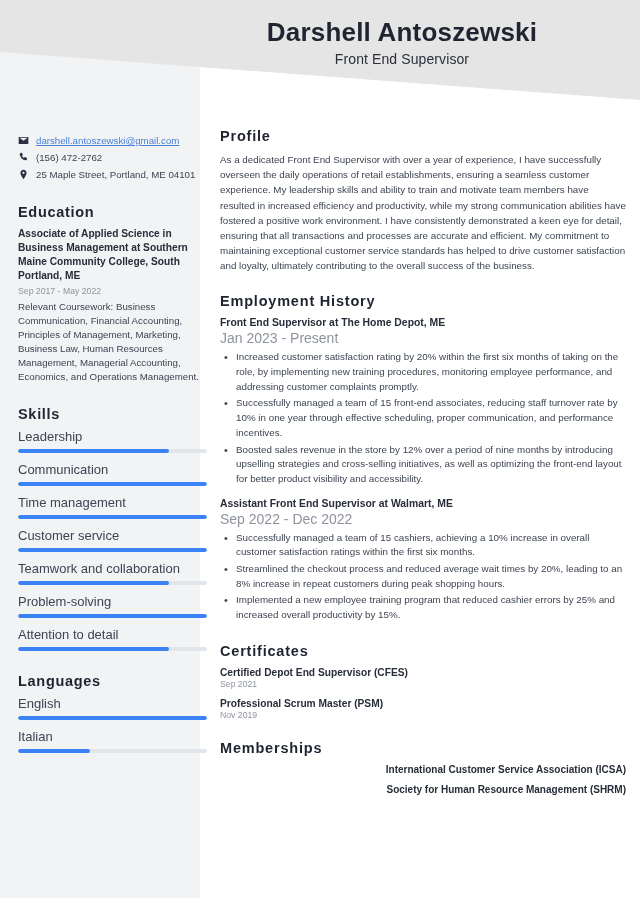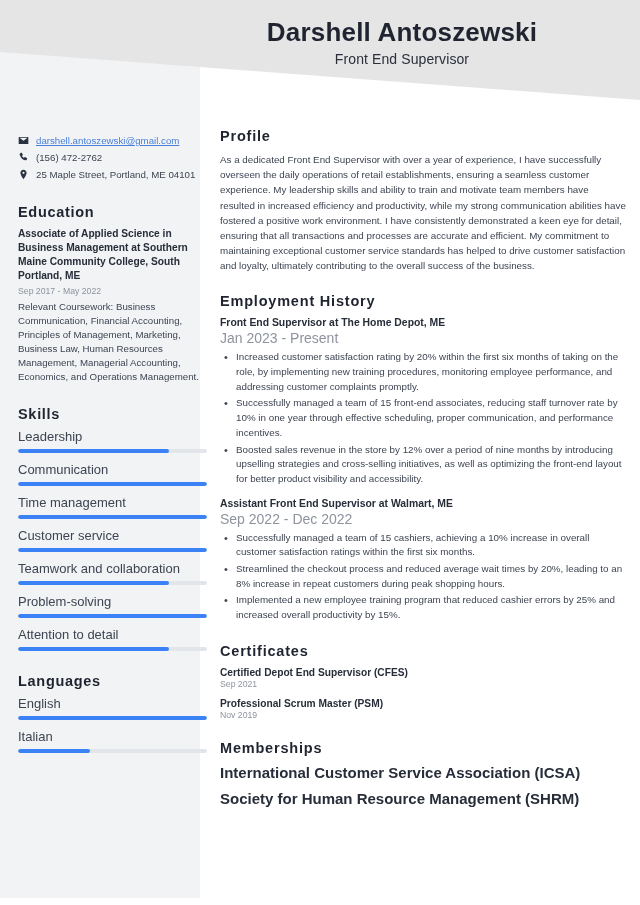--- a/index.html
+++ b/index.html
@@ -232,24 +232,25 @@
     font-size: 10.2px;
     font-weight: bold;
     color: #272d39;
     margin-bottom: 1px;
   }
   .cert-date {
     font-size: 8.7px;
     color: #8e939d;
   }
   .member-name {
-    font-size: 15px;
+    font-size: 10px;
     font-weight: bold;
     color: #272d39;
     margin-bottom: 9px;
+    text-align: right;
   }
 </style>
 </head>
 <body>
 
 <div class="page">
 
   <div class="sidebar" style="background: rgb(241, 243, 245);"></div>
 
   <div class="banner" style="background: #e5e5e5;">

